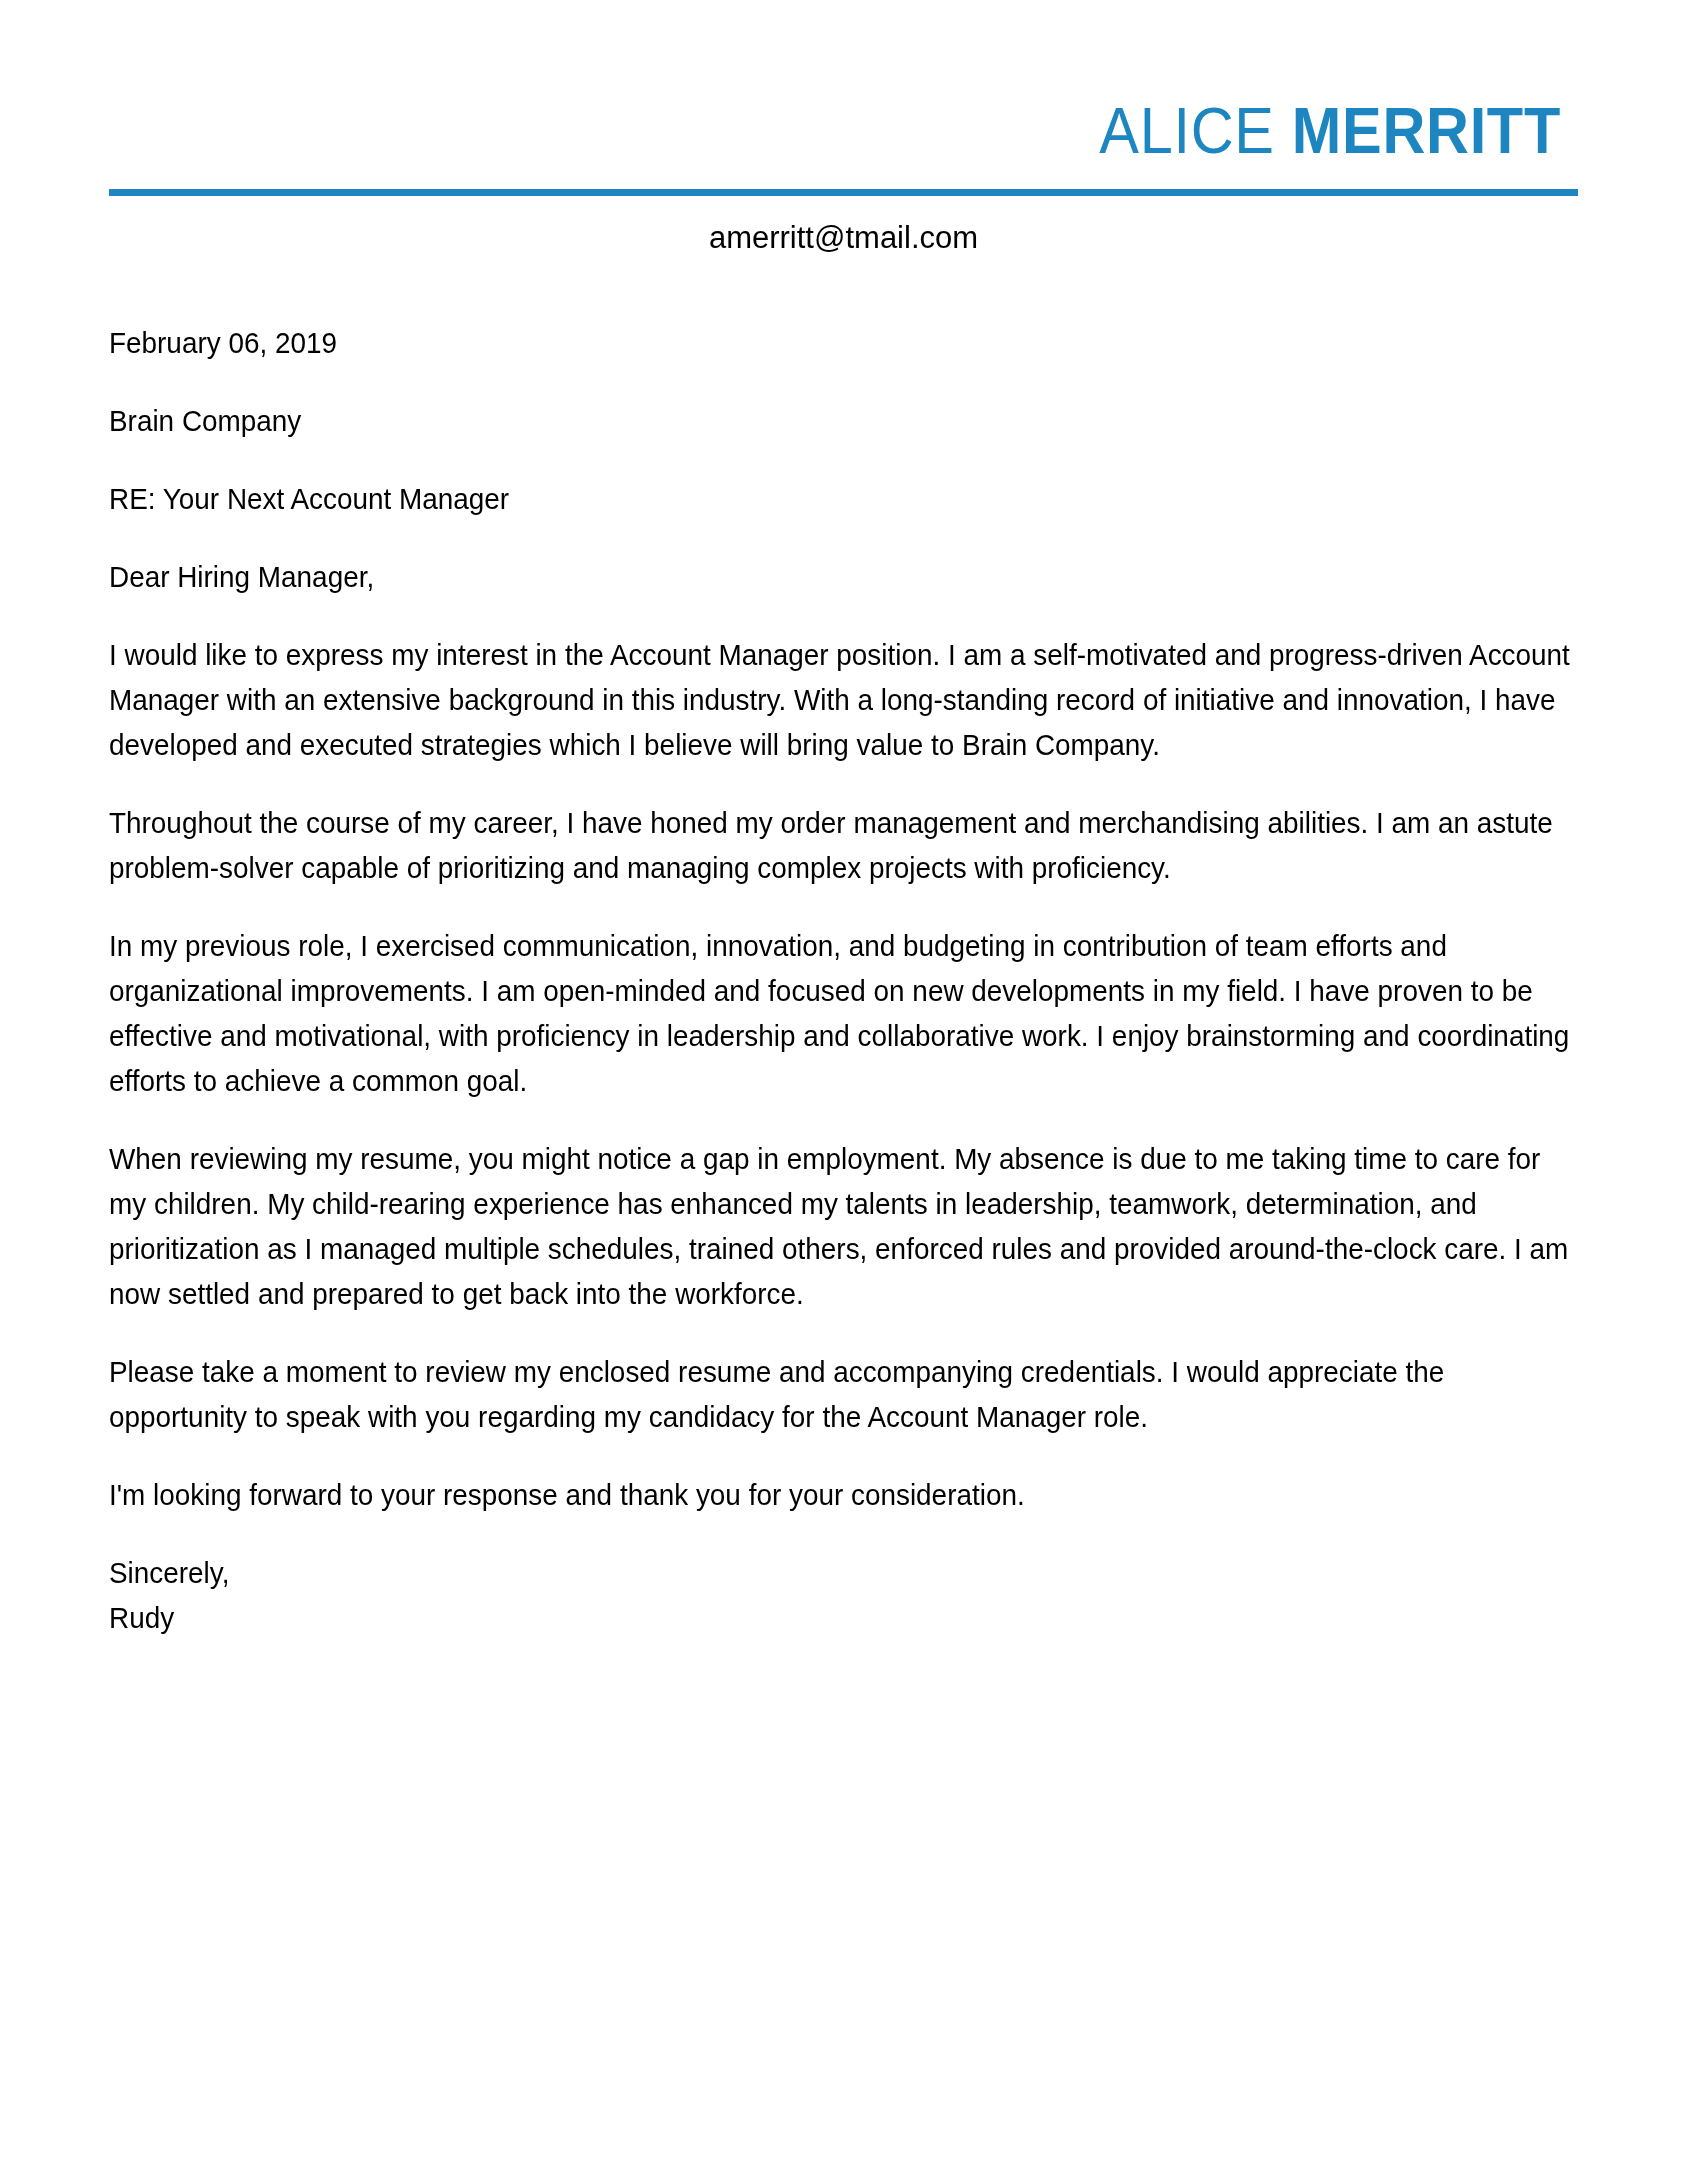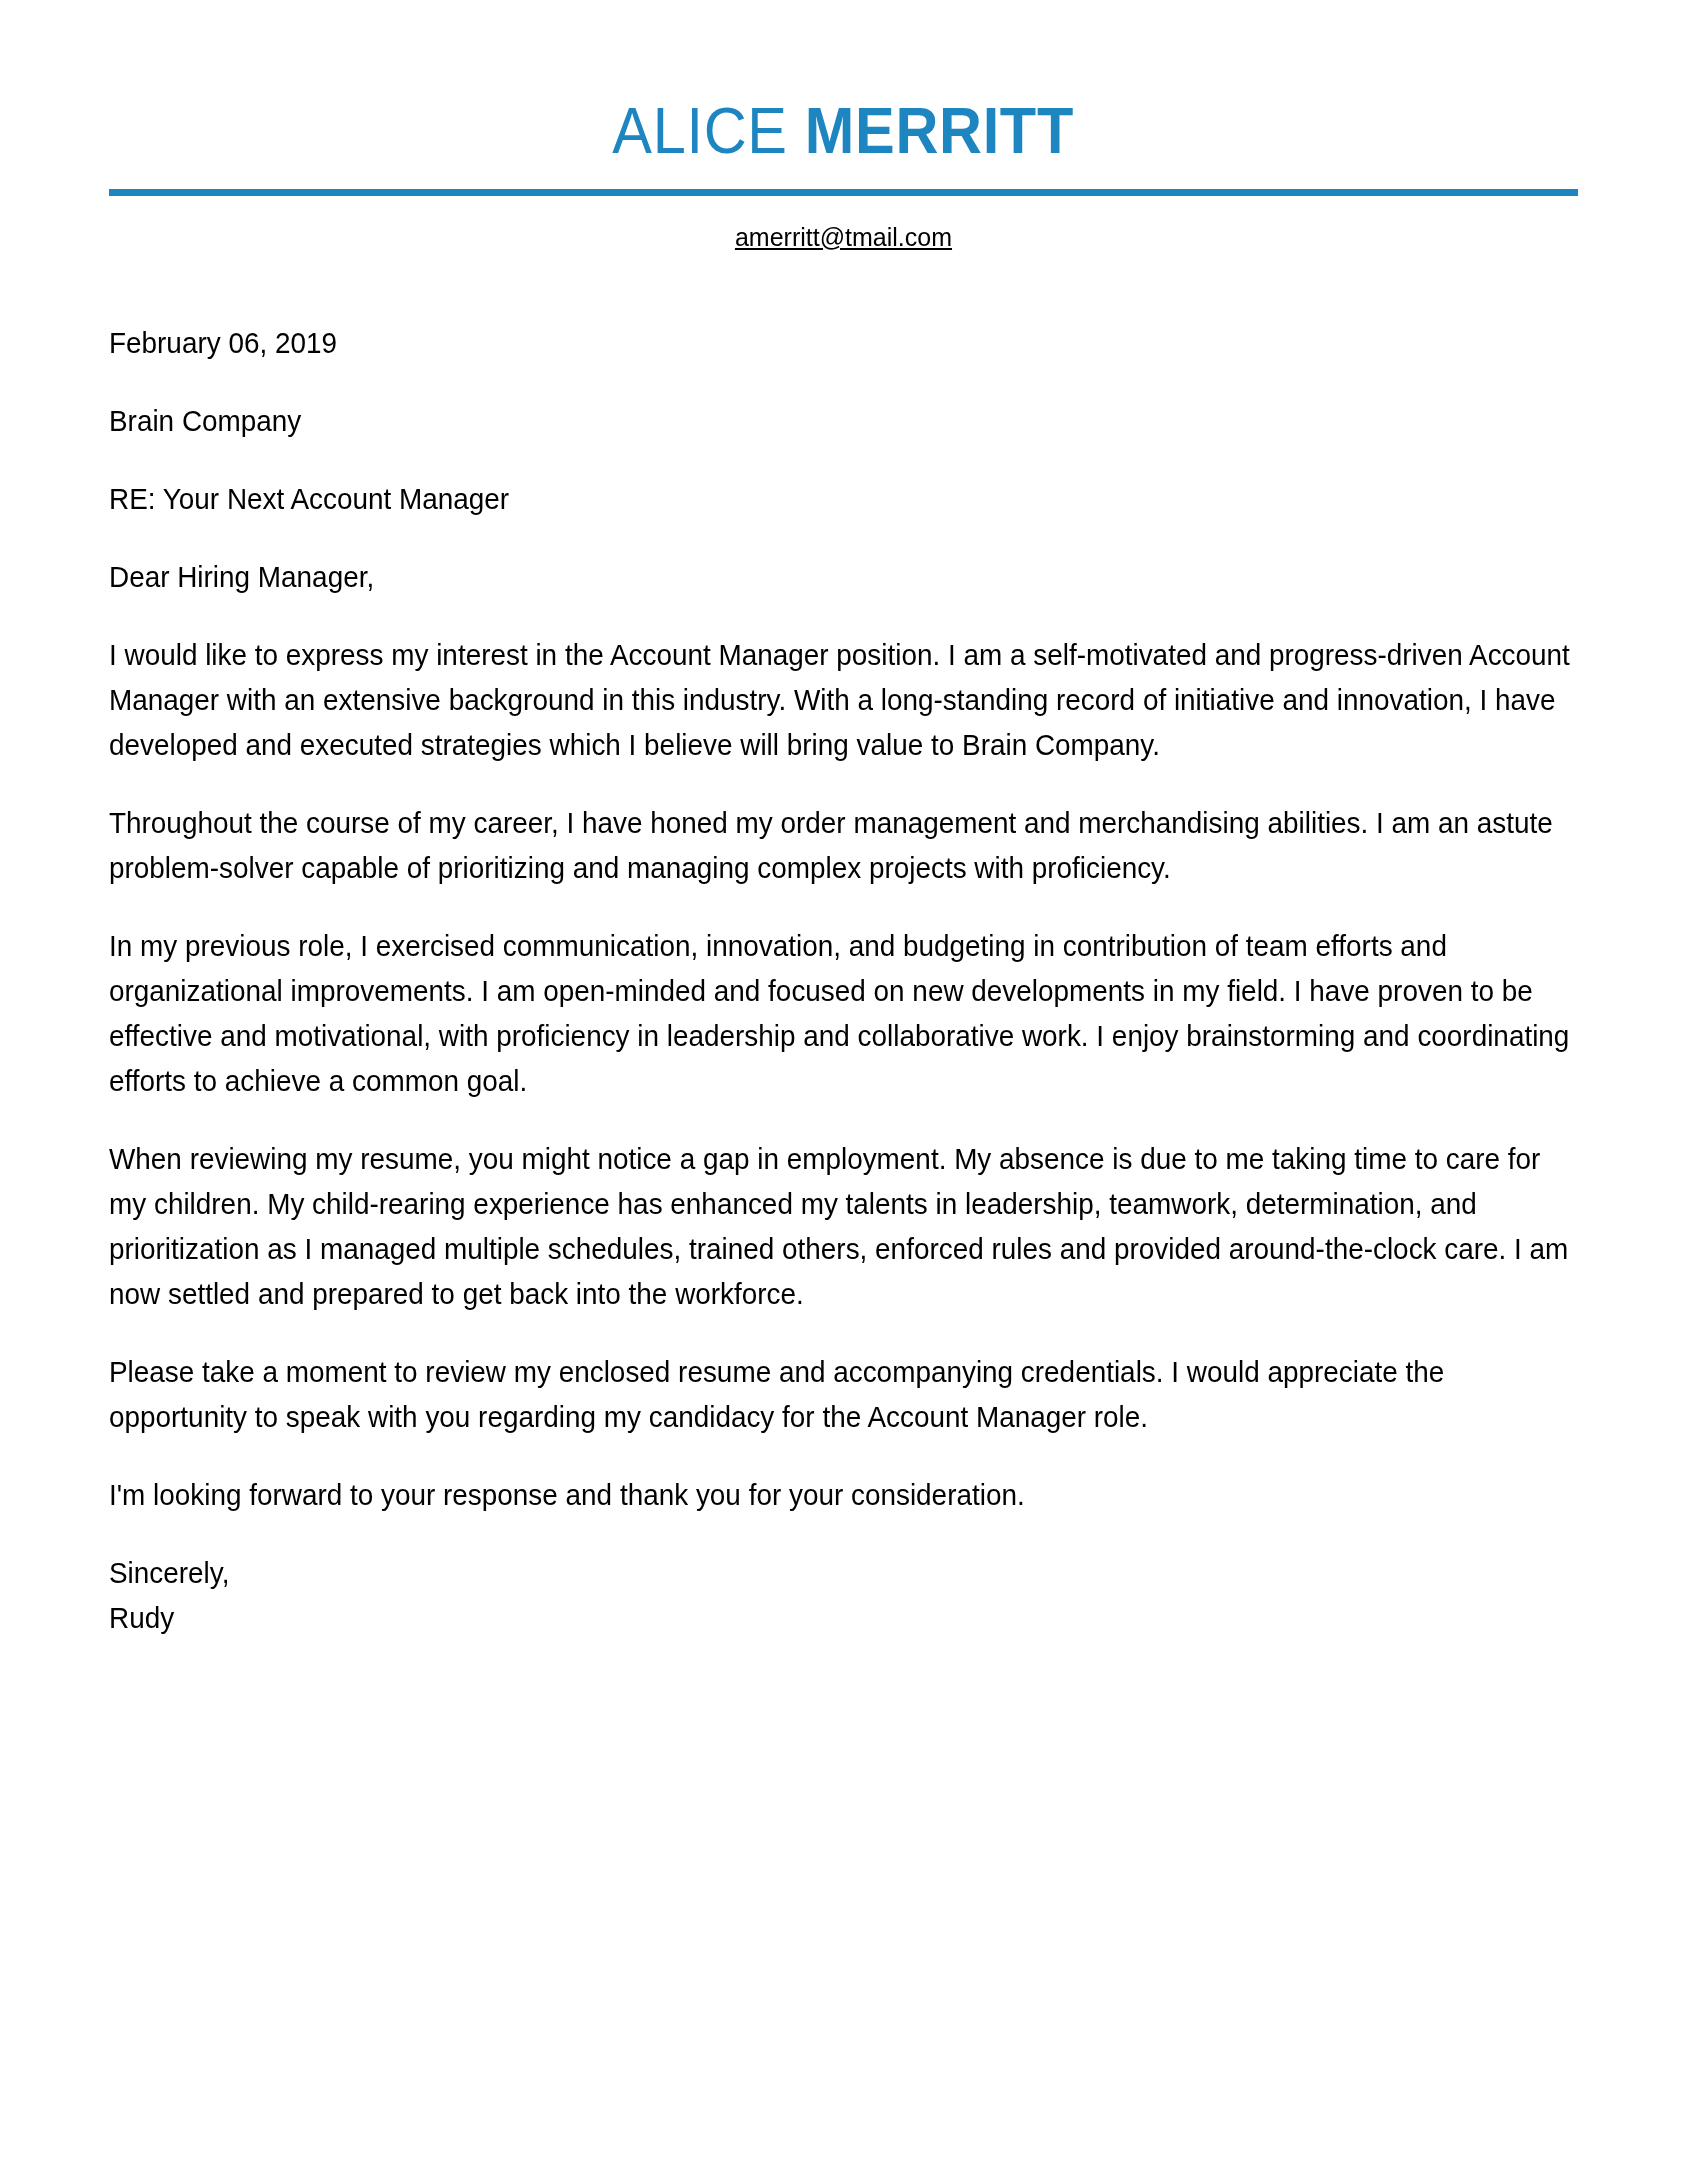--- a/index.html
+++ b/index.html
@@ -14,21 +14,21 @@
     font-family: "Liberation Sans", "DejaVu Sans", sans-serif;
     color: #000000;
   }
   .page {
     box-sizing: border-box;
     width: 1687px;
     height: 2183px;
     padding: 0 109px;
   }
   .name-line {
-    text-align: center;
+    text-align: right;
     margin-top: 99px;
     height: 64px;
   }
   .name {
     display: inline-block;
     white-space: nowrap;
     font-size: 64px;
     line-height: 64px;
     letter-spacing: 0.7px;
     color: var(--accent, #1d86c0);
@@ -42,23 +42,22 @@
     margin-top: 26px;
     background: var(--accent, #1d86c0);
   }
   .email-line {
     text-align: center;
     margin-top: 29px;
     height: 25px;
   }
   .email {
     display: inline-block;
-    font-size: 25px;
+    font-size: 31px;
     line-height: 25px;
-    text-decoration: underline;
   }
   .letter {
     margin-top: 70px;
   }
   p.para {
     margin: 0 0 33px 0;
     font-size: 30px;
     line-height: 45px;
     width: 1575px;
     transform: scaleX(0.93);

